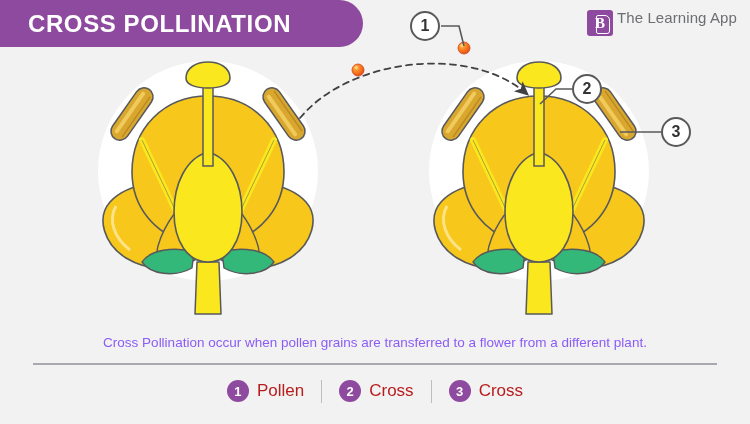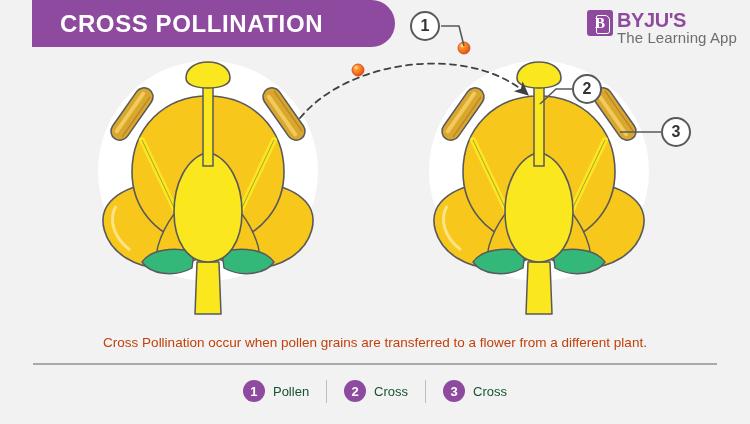--- a/index.html
+++ b/index.html
@@ -25,21 +25,20 @@
     position: absolute;
     left: 0;
     top: 0;
     width: 363px;
     height: 47px;
     background: #8e4a9e;
     border-top-right-radius: 26px;
     border-bottom-right-radius: 26px;
     display: flex;
     align-items: center;
-    margin-left: 32px;
   }
   .title-text {
     color: #ffffff;
     font-size: 24px;
     font-weight: bold;
     letter-spacing: 0.6px;
     padding-left: 28px;
     white-space: nowrap;
   }
 
@@ -130,21 +129,21 @@
   #callout-3 { left: 661px; top: 117px; }
 
   
   .caption {
     position: absolute;
     left: 0;
     top: 335px;
     width: 750px;
     text-align: center;
     font-size: 13.5px;
-    color: #c2410c;
+    color: #8b5cf6;
   }
   .divider {
     position: absolute;
     left: 33px;
     top: 363px;
     width: 684px;
     height: 2px;
     background: #a7a9ac;
   }
 
@@ -171,22 +170,22 @@
     color: #ffffff;
     font-size: 13px;
     font-weight: bold;
     display: flex;
     align-items: center;
     justify-content: center;
     flex: none;
   }
   .legend-label {
     margin-left: 8px;
-    font-size: 13px;
-    color: #14532d;
+    font-size: 17px;
+    color: #b91c1c;
   }
   .legend-sep {
     width: 1px;
     height: 23px;
     background: #bcbec0;
     margin: 0 17px;
   }
 </style>
 </head>
 <body>
@@ -196,21 +195,20 @@
   <div class="title-banner">
     <span class="title-text">CROSS POLLINATION</span>
   </div>
 
   <div class="logo">
     <div class="logo-mark">
       <span class="b-glyph">B</span>
       <span class="b-box"></span>
     </div>
     <div class="logo-words">
-      <span class="logo-name">BYJU'S</span>
       <span class="logo-tag">The Learning App</span>
     </div>
   </div>
 
   <div class="scene">
     <svg width="750" height="330" viewBox="0 0 750 330" xmlns="http://www.w3.org/2000/svg">
       <defs>
         <g id="flower">
 
           <circle cx="0" cy="105" r="110" fill="#ffffff"></circle>

